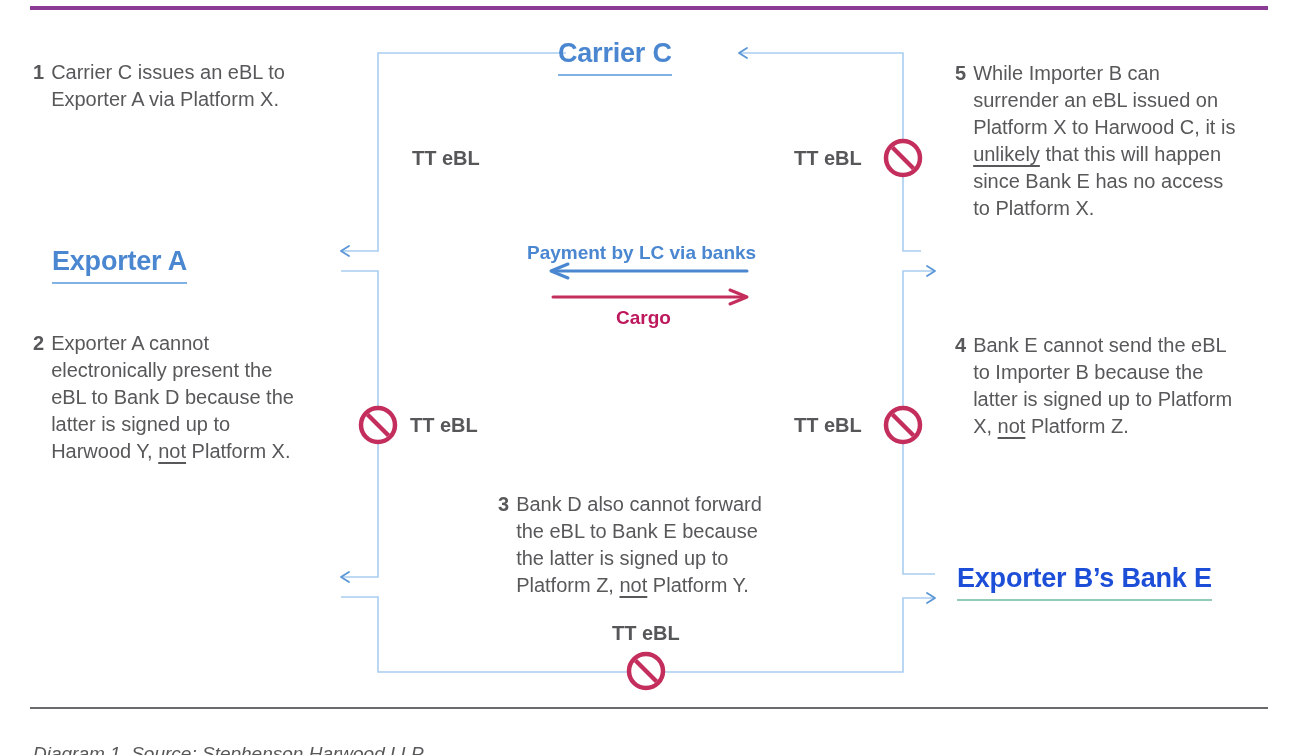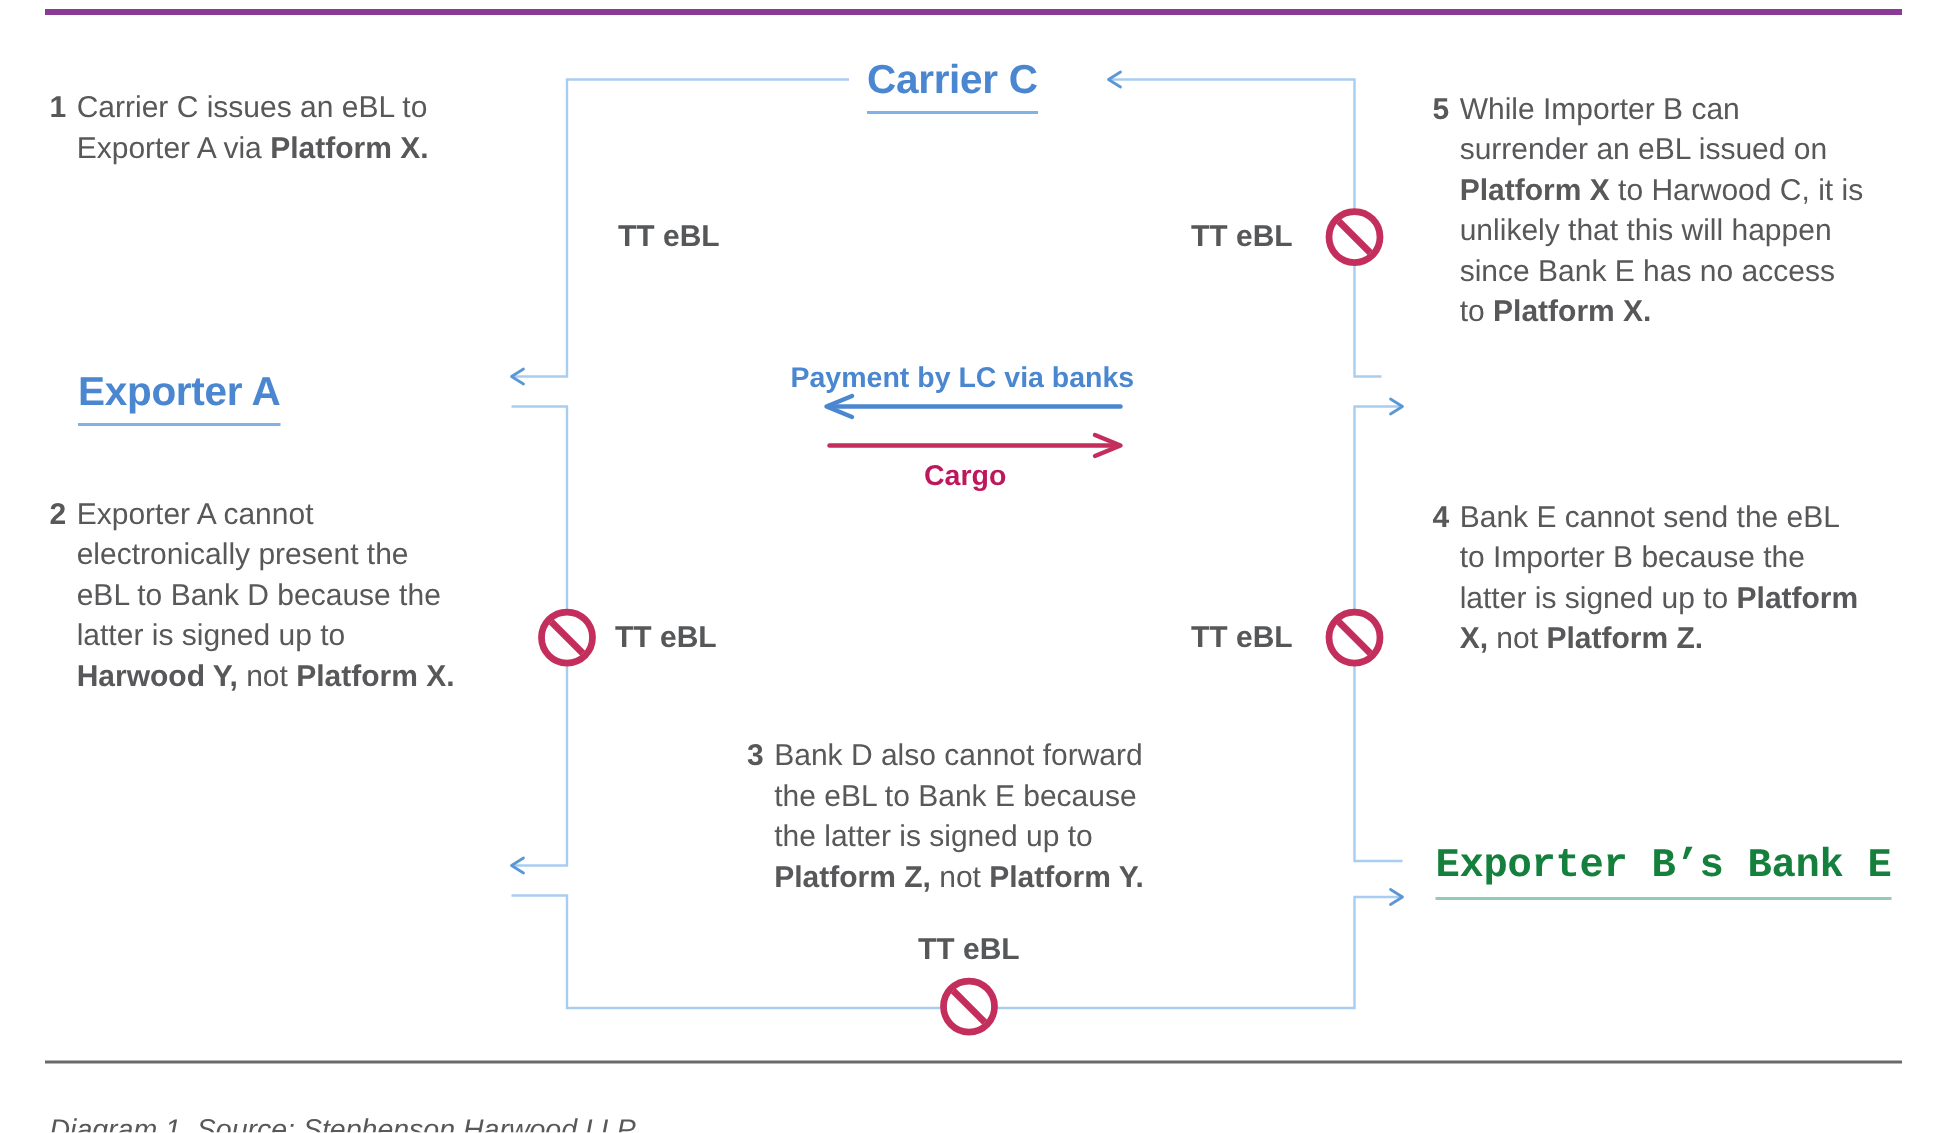--- a/index.html
+++ b/index.html
@@ -10,23 +10,23 @@
   .rule-top{position:absolute;left:30px;top:6px;width:1238px;height:4px;background:#8b3a96;}
   .rule-bottom{position:absolute;left:30px;top:707px;width:1238px;height:2px;background:#6a6a6c;}
   .overlay{position:absolute;left:0;top:0;width:1300px;height:755px;}
 
   .entity{
     position:absolute;font-size:27px;font-weight:bold;white-space:nowrap;
     padding-bottom:5px;border-bottom:2.5px solid;letter-spacing:-0.2px;
   }
   .entity.blue{color:#4a87d0;border-color:#82b2e4;}
   .entity.orange{color:#e2923d;border-color:#e9a851;}
-  .entity.teal{color:#15803d;border-color:#93ccb6;font-family:Liberation Mono, monospace;}
+  .entity.teal{color:#1d4ed8;border-color:#93ccb6;}
 
-  .carrier-c{left:578px;top:38px;}
+  .carrier-c{left:558px;top:38px;}
   .exporter-a{left:52px;top:246px;}
   .importer-b{left:955px;top:248px;}
   .bank-d{left:30px;top:563px;}
   .bank-e{left:957px;top:563px;}
 
   .tt{
     position:absolute;font-size:20px;font-weight:bold;color:#565759;white-space:nowrap;
   }
   .tt1{left:412px;top:147px;}
   .tt5{left:794px;top:147px;}
@@ -34,22 +34,22 @@
   .tt4{left:794px;top:414px;}
   .tt3{left:612px;top:622px;}
 
   .flow-label{position:absolute;font-size:19px;font-weight:bold;white-space:nowrap;}
   .payment-label{left:527px;top:242px;color:#4a87d0;}
   .cargo-label{left:616px;top:307px;color:#be185d;}
 
   .note{position:absolute;display:flex;color:#58585a;font-size:20px;line-height:27px;}
   .note .num{font-weight:bold;margin-right:7px;}
   .note .body{white-space:pre-line;}
-  .note .b{font-weight:bold;margin-top:44px;}
-  .note .u{text-underline-offset:4px;text-decoration-thickness:1.5px;margin-top:24px;}
+  .note .b{font-weight:normal;margin-top:44px;}
+  .note .u{text-decoration:underline;text-underline-offset:4px;text-decoration-thickness:1.5px;margin-top:24px;}
   .note1{left:33px;top:59px;}
   .note2{left:33px;top:330px;}
   .note3{left:498px;top:491px;}
   .note4{left:955px;top:332px;}
   .note5{left:955px;top:60px;}
 
   .caption{position:absolute;left:33px;top:743px;font-size:19px;font-style:italic;color:#57585a;white-space:nowrap;}
 
   svg .wire{stroke:#a9cdf1;stroke-width:1.6;fill:none;}
   svg .head{stroke:#5b97d6;stroke-width:1.8;fill:none;stroke-linecap:round;stroke-linejoin:round;}

